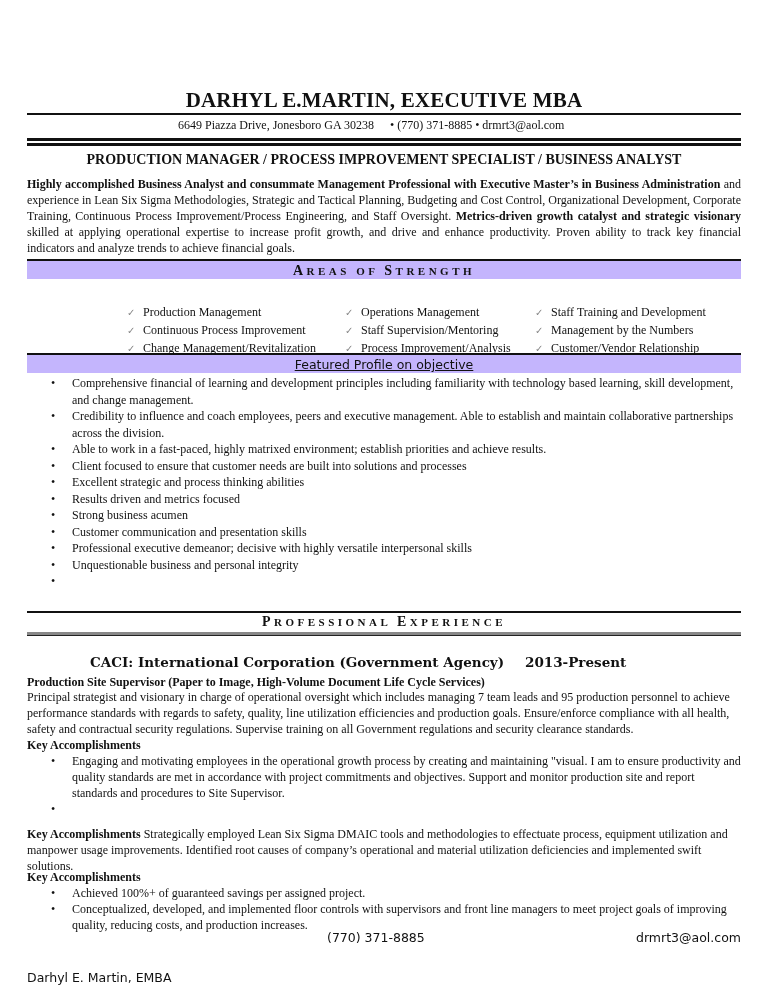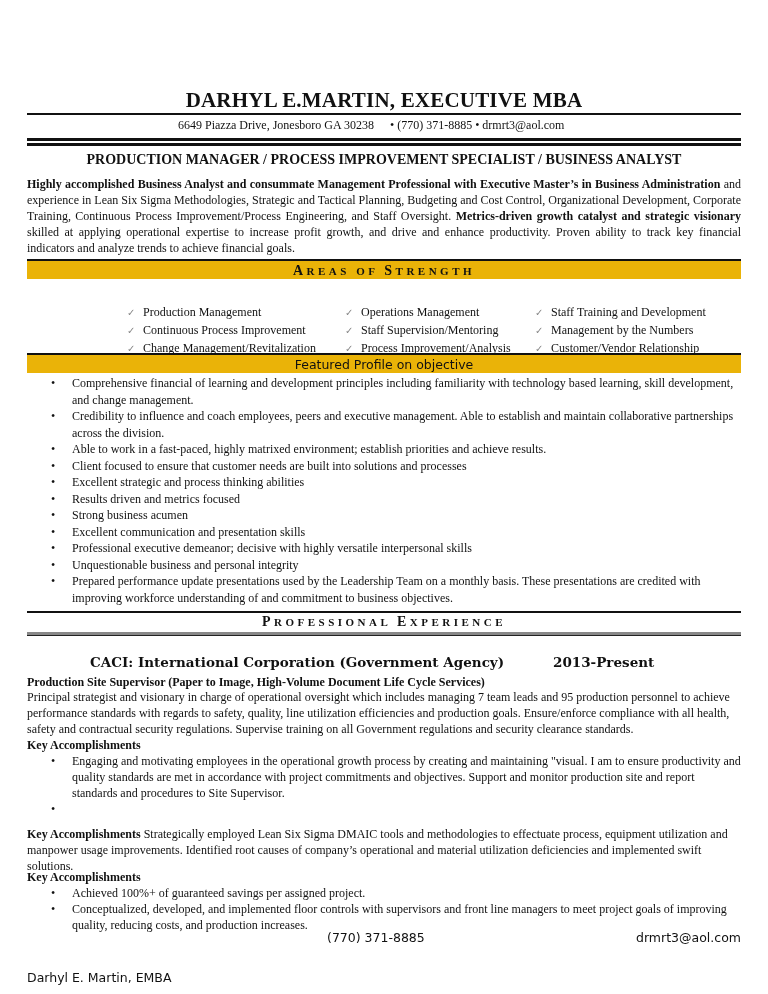--- a/index.html
+++ b/index.html
@@ -15,46 +15,46 @@
   .rule-double1 { position: absolute; left: 27px; width: 714px; top: 138px; height: 3px; background: #111; }
   .rule-double2 { position: absolute; left: 27px; width: 714px; top: 143px; height: 3px; background: #111; }
 
   .headline { position: absolute; top: 152px; left: 0; width: 768px; text-align: center;
               font-size: 14px; font-weight: bold; }
   .summary { position: absolute; top: 176px; left: 27px; width: 714px; font-size: 12px; line-height: 16px;
              text-align: justify; }
   .summary b { font-weight: bold; }
 
   .band-rule { position: absolute; left: 27px; width: 714px; height: 2px; background: #111; }
-  .band { position: absolute; left: 27px; width: 714px; height: 18px; background: #eab308;
+  .band { position: absolute; left: 27px; width: 714px; height: 18px; background: #c4b5fd;
           text-align: center; }
   .band-title { font-size: 11px; font-weight: bold; letter-spacing: 3.5px; line-height: 18px; }
   .band-title .big { font-size: 14px; }
-  .band-calibri { font-family: "DejaVu Sans", sans-serif; font-size: 12.5px; line-height: 18px; color: #111; }
+  .band-calibri { font-family: "DejaVu Sans", sans-serif; font-size: 12.5px; line-height: 18px; color: #111; text-decoration: underline; }
 
   .strengths { position: absolute; top: 287px; left: 0; width: 768px; }
   .strength-col { position: absolute; top: 16px; margin-left: 39px; }
   .strength-item { font-size: 12px; height: 18px; line-height: 18px; white-space: nowrap; }
   .check { display: inline-block; width: 16px; color: #888; font-size: 10px; font-family: "DejaVu Sans", sans-serif; }
 
   .bullets { position: absolute; left: 27px; width: 714px; font-size: 12px; line-height: 16.5px; }
   .bullets li { list-style: none; position: relative; padding-left: 45px; }
   .bullets li .dot { position: absolute; left: 24px; top: 0; font-size: 12px; }
 
   .pe-rule1 { position: absolute; left: 27px; width: 714px; top: 611px; height: 2px; background: #111; }
   .pe-title { position: absolute; top: 614px; left: 0; width: 768px; text-align: center;
               font-size: 11px; font-weight: bold; letter-spacing: 3.5px; }
   .pe-title .big { font-size: 14px; }
   .pe-rule2 { position: absolute; left: 27px; width: 714px; top: 632px; height: 3px; background: #888; }
   .pe-rule3 { position: absolute; left: 27px; width: 714px; top: 635px; height: 1px; background: #222; }
 
   .company { position: absolute; top: 654px; left: 90px; font-family: "DejaVu Serif", serif;
              font-size: 13.5px; font-weight: bold; white-space: nowrap; }
   .company-date { position: absolute; top: 654px; left: 525px; font-family: "DejaVu Serif", serif;
-             font-size: 13.5px; font-weight: bold; margin-left: 28px; }
+             font-size: 13.5px; font-weight: bold; }
   .job-title { position: absolute; top: 675px; left: 27px; font-size: 12px; font-weight: bold; }
   .job-desc { position: absolute; top: 689px; left: 27px; width: 714px; font-size: 12px; line-height: 16px; }
   .ka { font-weight: bold; }
   .ka-block { position: absolute; left: 27px; width: 714px; font-size: 12px; line-height: 16px; }
 
   .footer { position: absolute; top: 930px; left: 27px; width: 714px; height: 20px;
             font-family: "DejaVu Sans", sans-serif; font-size: 12.5px; }
   .footer span { position: absolute; top: 0; white-space: nowrap; }
 </style>
 </head>
@@ -104,24 +104,24 @@
   </div>
 
   <ul class="bullets" style="top:375px;">
     <li><span class="dot">•</span><span>Comprehensive financial of learning and development principles including familiarity with technology based learning, skill development, and change management.</span></li>
     <li><span class="dot">•</span><span>Credibility to influence and coach employees, peers and executive management. Able to establish and maintain collaborative partnerships across the division.</span></li>
     <li><span class="dot">•</span><span>Able to work in a fast-paced, highly matrixed environment; establish priorities and achieve results.</span></li>
     <li><span class="dot">•</span><span>Client focused to ensure that customer needs are built into solutions and processes</span></li>
     <li><span class="dot">•</span><span>Excellent strategic and process thinking abilities</span></li>
     <li><span class="dot">•</span><span>Results driven and metrics focused</span></li>
     <li><span class="dot">•</span><span>Strong business acumen</span></li>
-    <li><span class="dot">•</span><span>Excellent communication and presentation skills</span></li>
+    <li><span class="dot">•</span><span>Customer communication and presentation skills</span></li>
     <li><span class="dot">•</span><span>Professional executive demeanor; decisive with highly versatile interpersonal skills</span></li>
     <li><span class="dot">•</span><span>Unquestionable business and personal integrity</span></li>
-    <li><span class="dot">•</span><span>Prepared performance update presentations used by the Leadership Team on a monthly basis.  These presentations are credited with improving workforce understanding of and commitment to business objectives.</span></li>
+    <li><span class="dot">•</span></li>
   </ul>
 
   <div class="pe-rule1"></div>
   <div class="pe-title"><span class="big">P</span><span>ROFESSIONAL </span><span class="big">E</span><span>XPERIENCE</span></div>
   <div class="pe-rule2"></div>
   <div class="pe-rule3"></div>
 
   <div class="company">CACI: International Corporation (Government Agency)</div>
   <div class="company-date">2013-Present</div>
   <div class="job-title">Production Site Supervisor (Paper to Image, High-Volume Document Life Cycle Services)</div>

